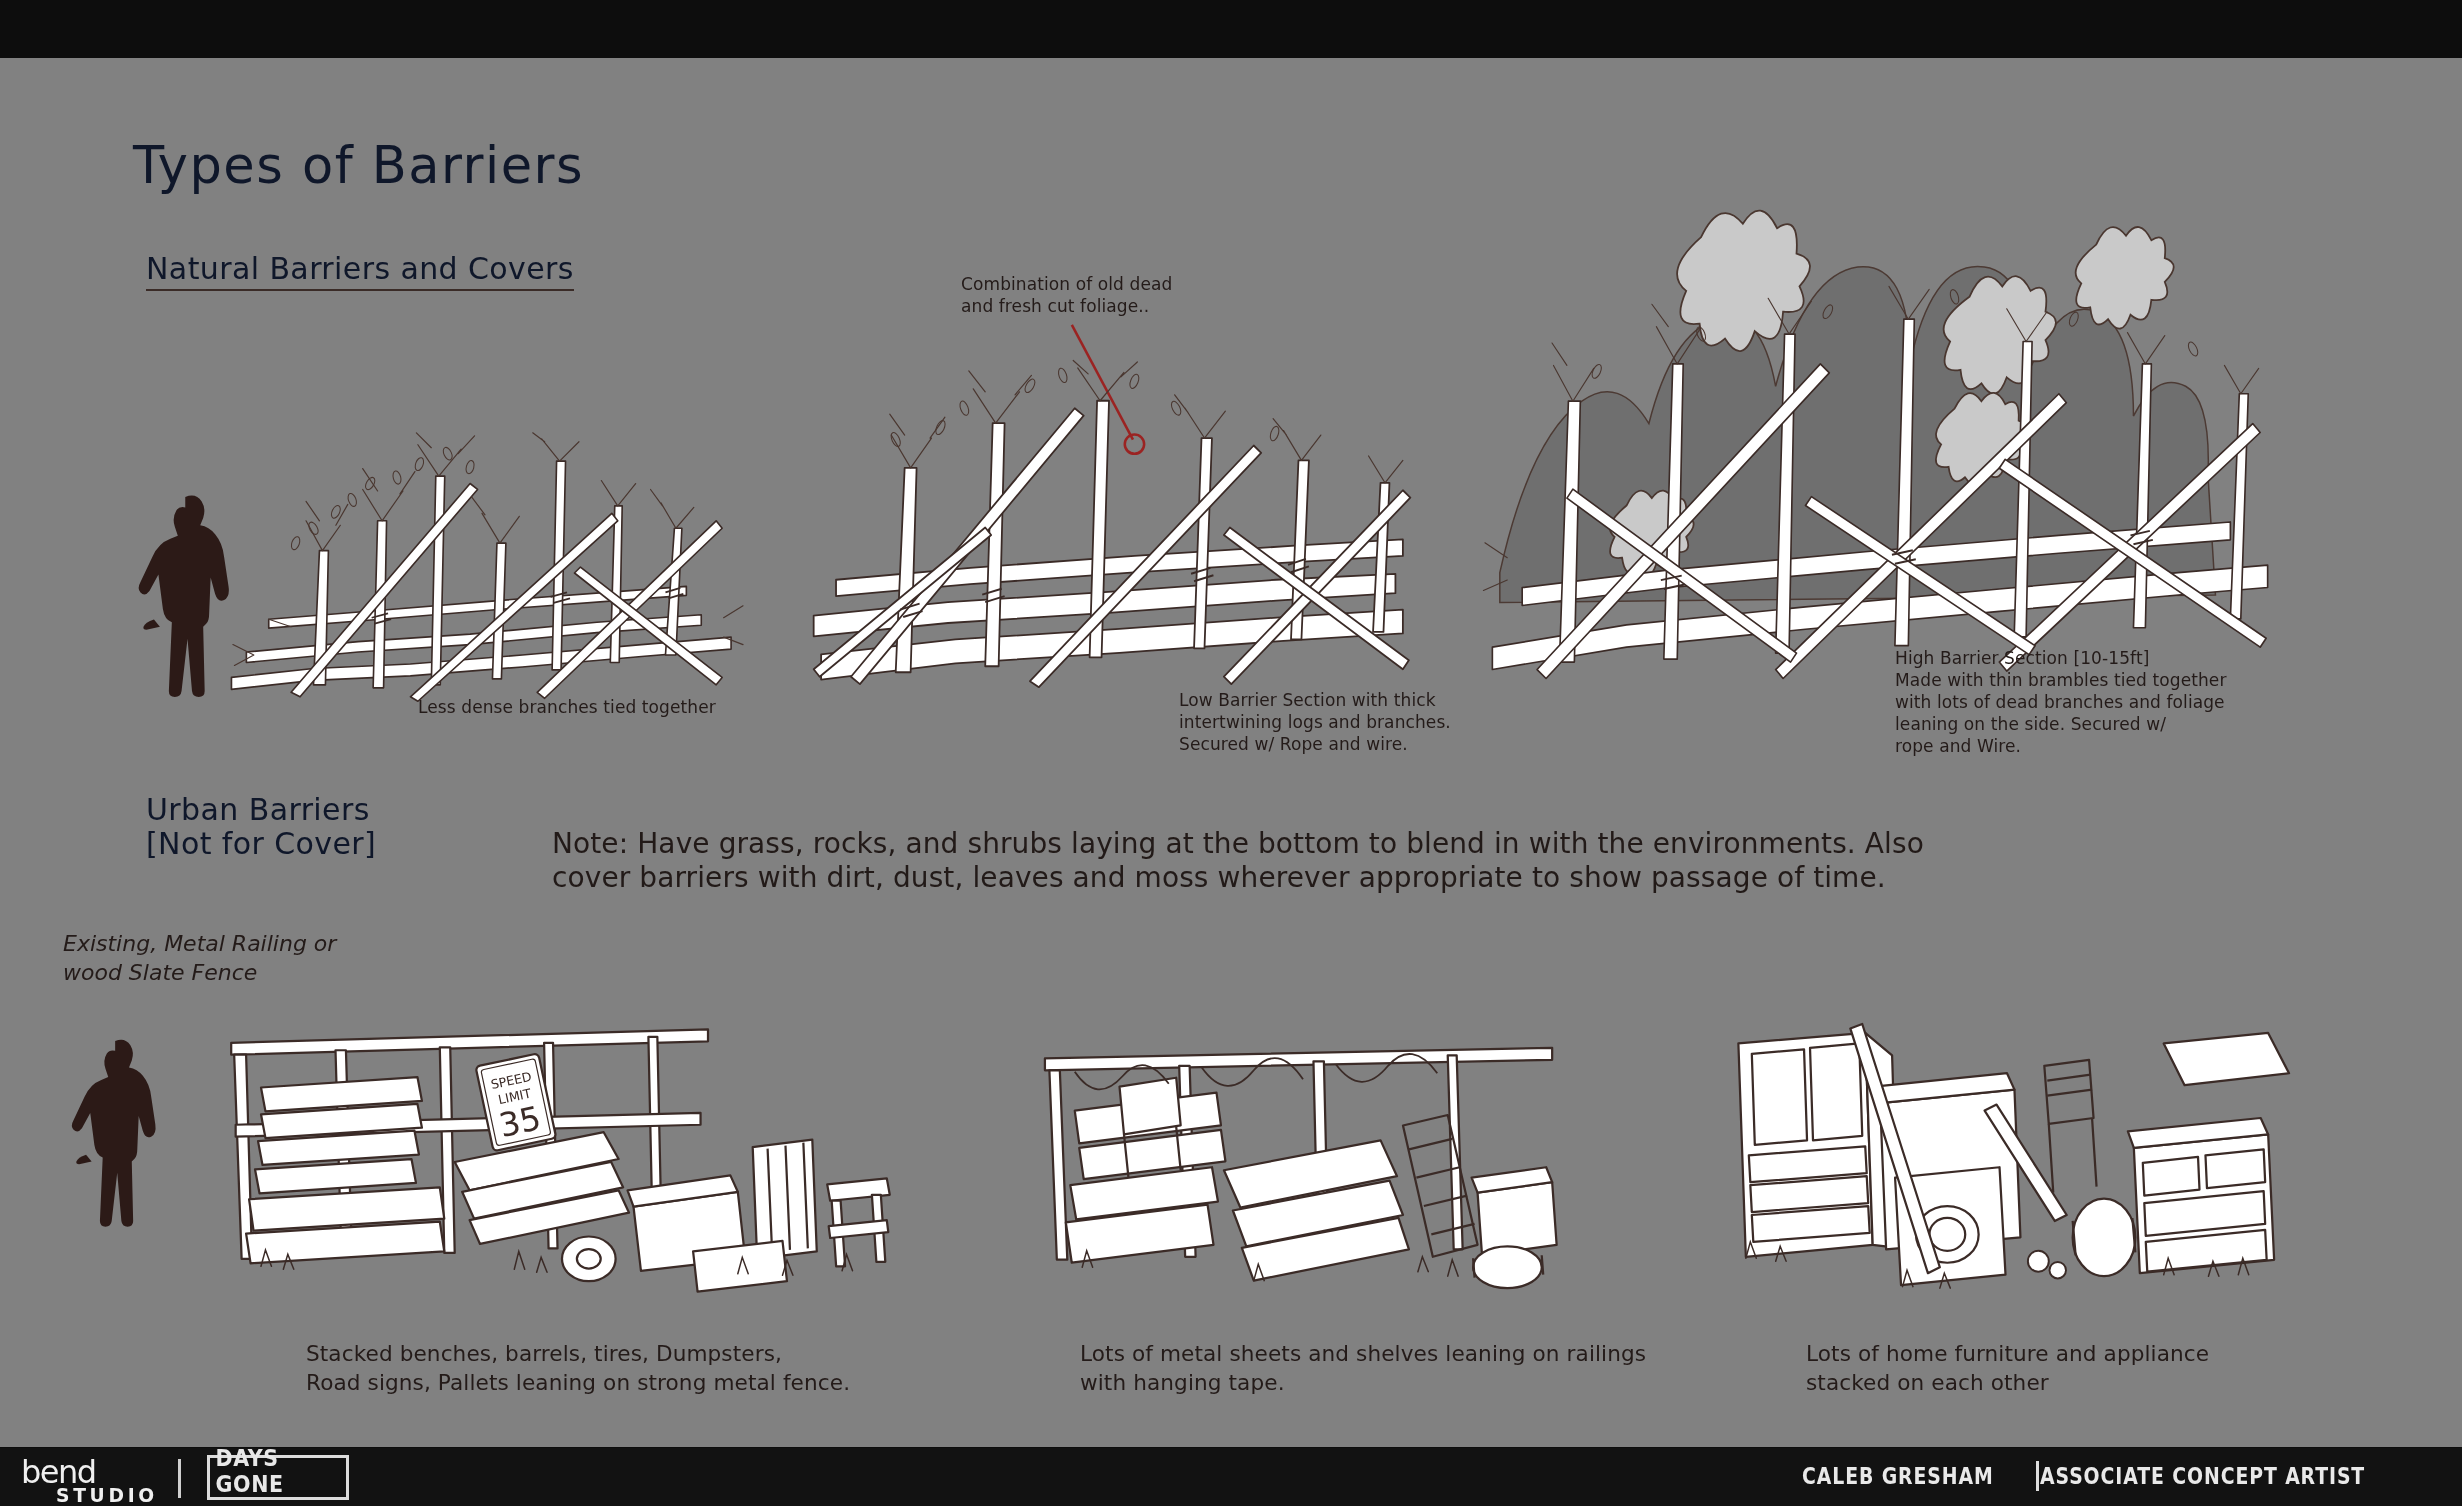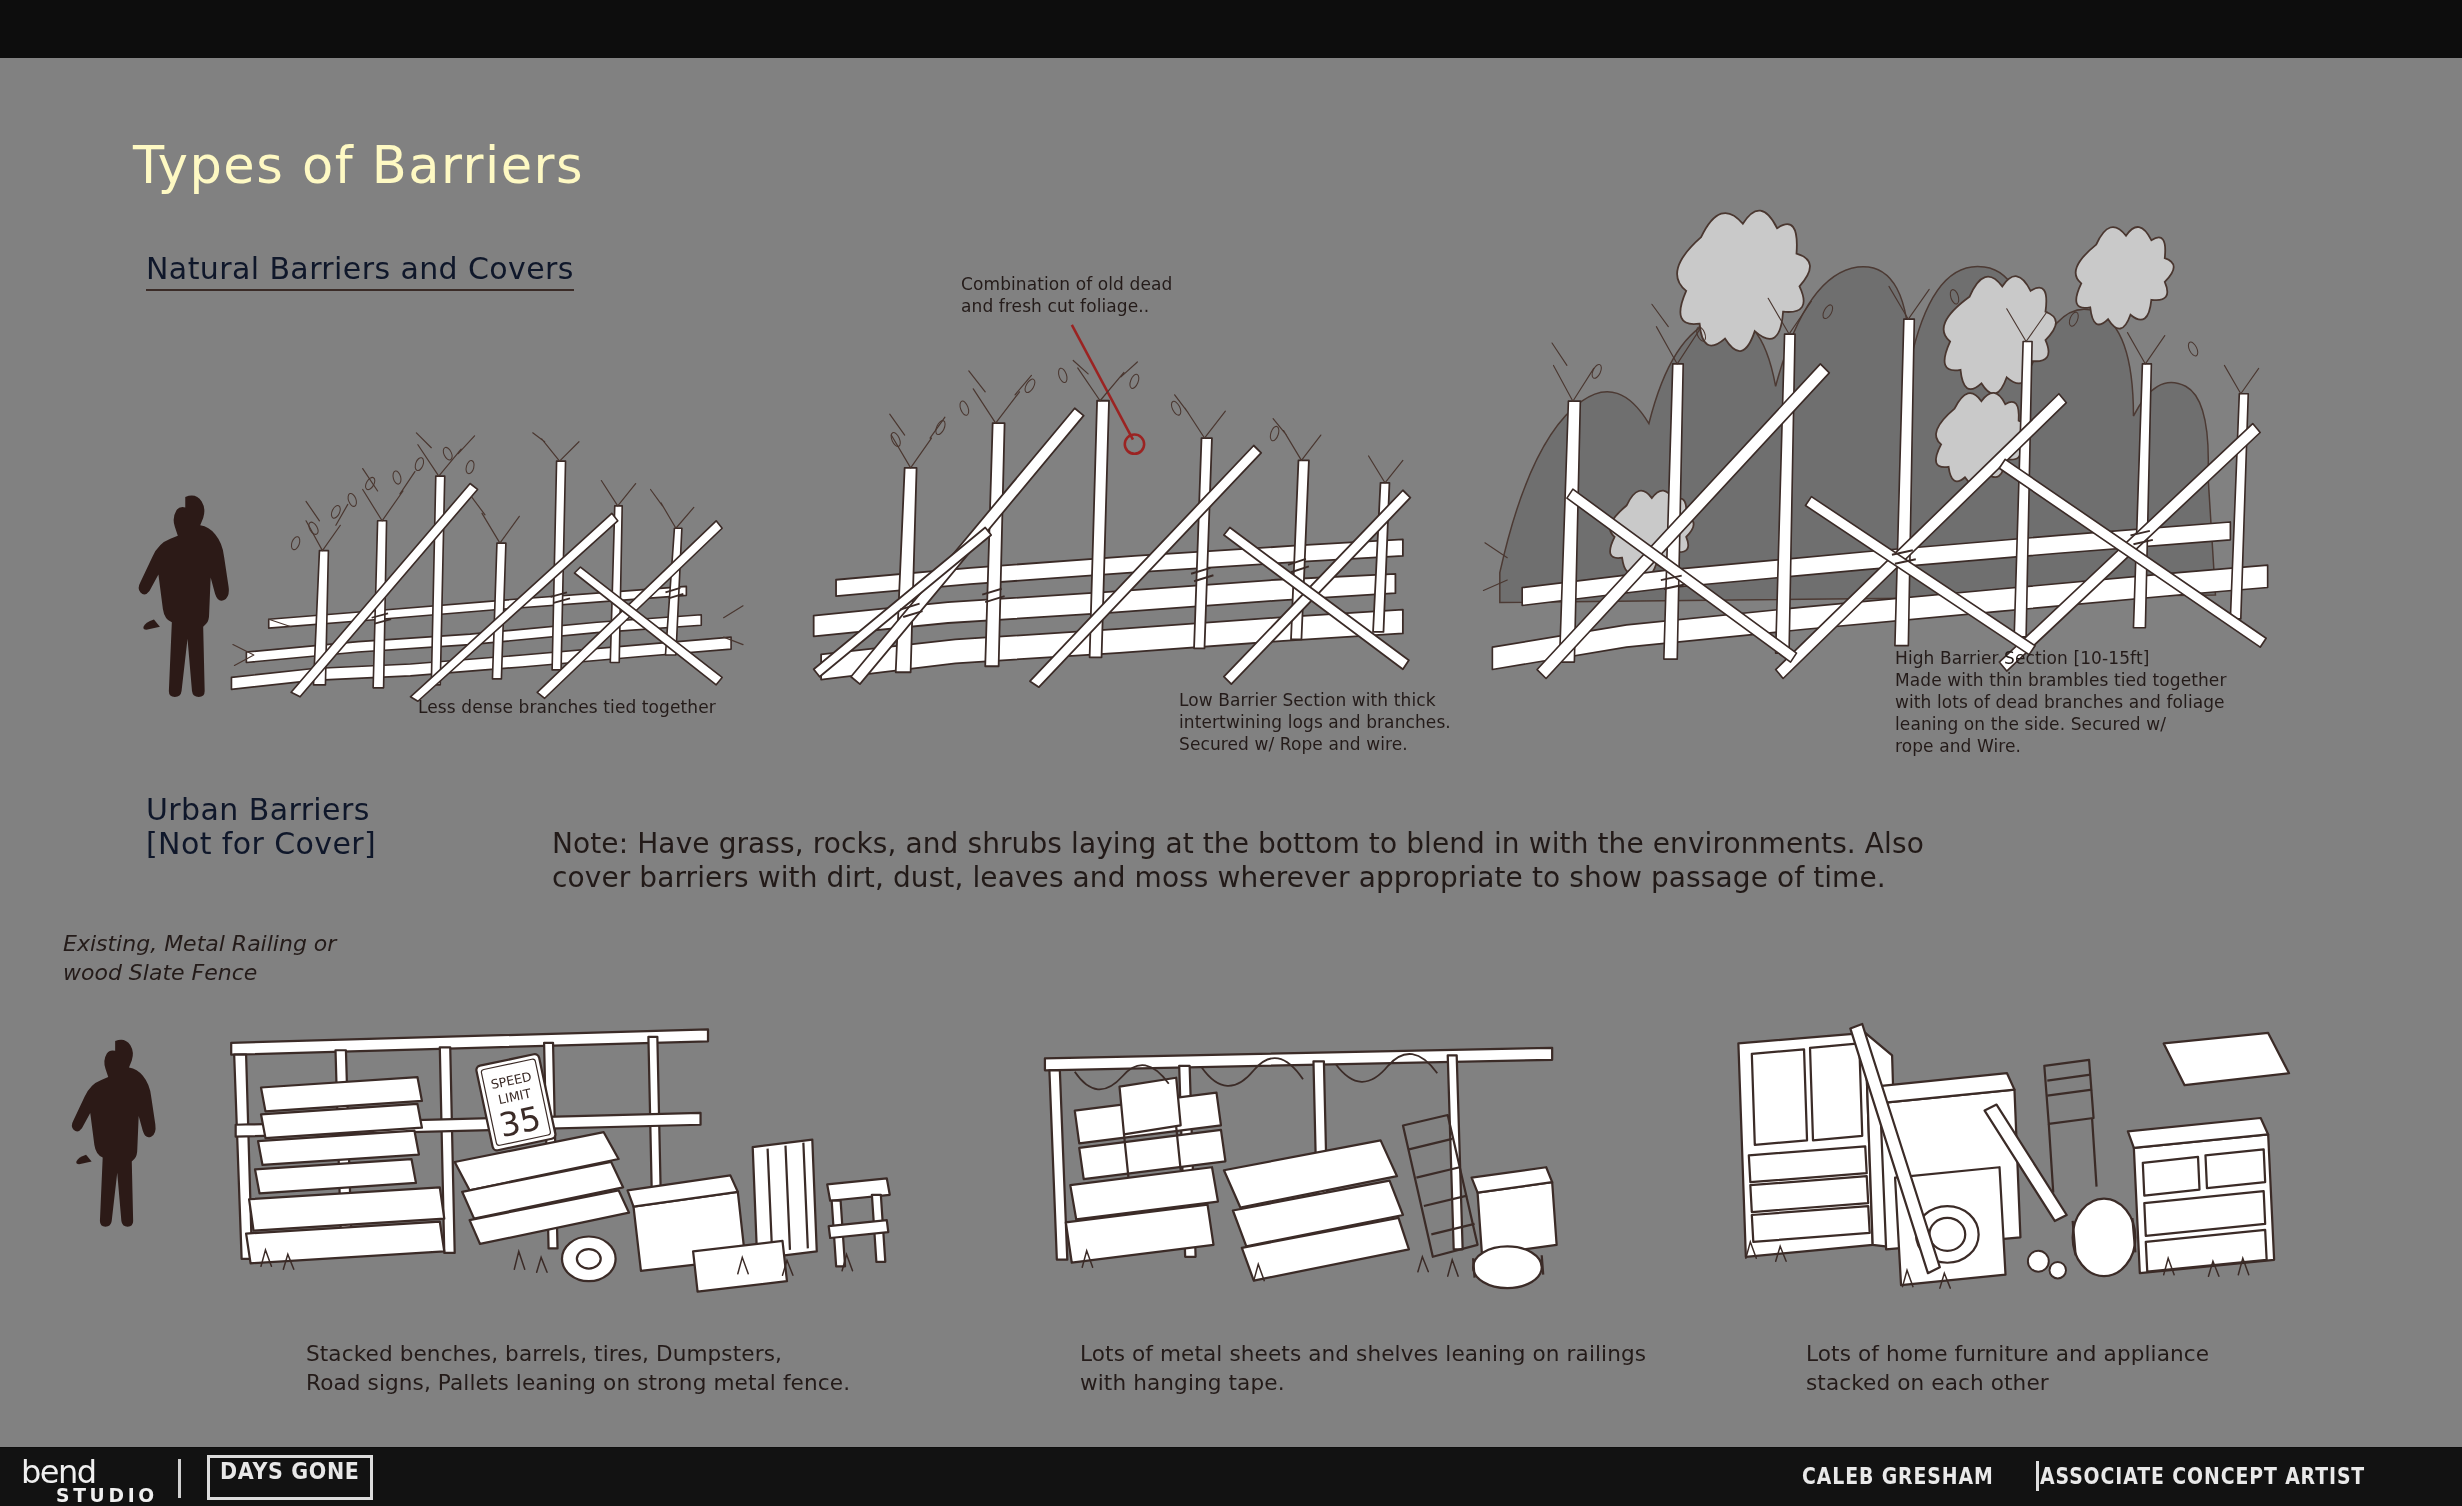--- a/index.html
+++ b/index.html
@@ -9,21 +9,21 @@
     font-family: "DejaVu Sans", sans-serif;
     overflow: hidden;
   }
   .sheet { position: relative; width: 2462px; height: 1507px; background: #0d0d0d; }
 
   .topbar  { position: absolute; left:0; top:0;    width:2462px; height:58px;  background:#0d0d0d; }
   .canvas  { position: absolute; left:0; top:58px; width:2462px; height:1389px; background:#818181; }
   .botbar  { position: absolute; left:0; top:1448px; width:2462px; height:59px; background:#121212; }
   .title-main {
     position:absolute; left:133px; top:78px;
-    font-size:51px; letter-spacing:1.5px; color:#fef9c3;
+    font-size:51px; letter-spacing:1.5px; color:#0f172a;
     font-weight:400;
   }
   .subhead {
     position:absolute; font-size:30px; color:#0f172a; letter-spacing:0.4px;
   }
   .subhead .rule {
     display:block; height:2.2px; background:#3a2b27; margin-top:3px; width:100%;
   }
   .h-natural { left:146px; top:193px; }
   .h-urban   { left:146px; top:735px; font-size:30px; line-height:1.12; }
@@ -54,22 +54,22 @@
     letter-spacing:-1.5px; line-height:30px; color:#efefef;
   }
   .studio-word {
     font-family:"DejaVu Sans", sans-serif; font-size:18.7px; font-weight:bold;
     letter-spacing:3.7px; line-height:18px; color:#efefef; margin-left:35px;
   }
   .foot-div {
     position:absolute; top:1459px; width:3px; height:39px; background:#cfcfcf;
   }
   .dg-box {
-    position:absolute; left:207px; top:1455px; width:166px; height:45px;
-    border:3.7px solid #dcdcdc; display:flex; align-items:flex-start; justify-content:center;
+    position:absolute; left:207px; top:1455px; width:142px; height:45px;
+    border:3.7px solid #dcdcdc; display:flex; align-items:flex-end; justify-content:center;
   }
   .dg-word {
     font-family:"DejaVu Sans", sans-serif; font-weight:bold; font-size:22.4px;
     letter-spacing:0.7px; color:#e8e8e8; transform:scaleX(0.92);
   }
   .credits {
     position:absolute; right:25px; top:1461px; display:flex; align-items:center; gap:1px;
     color:#e9e9e9; font-family:"DejaVu Sans", sans-serif; font-weight:bold;
     font-size:23px; letter-spacing:1.1px;
   }

